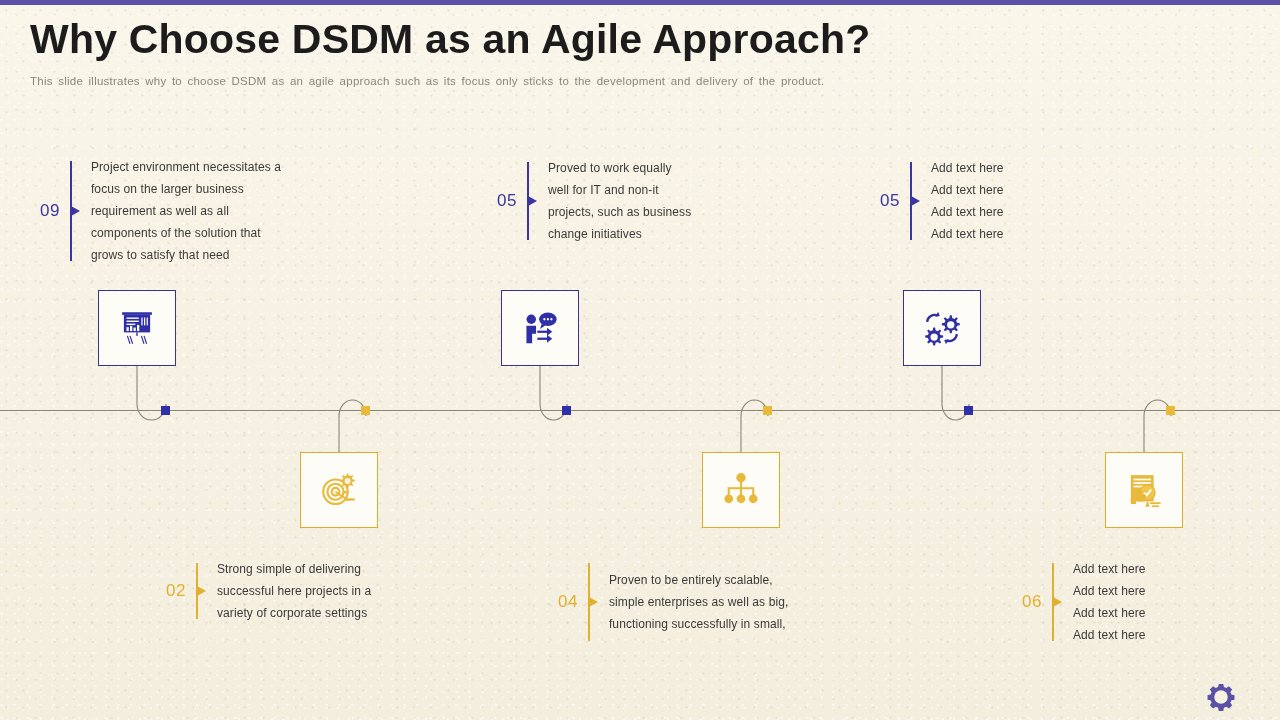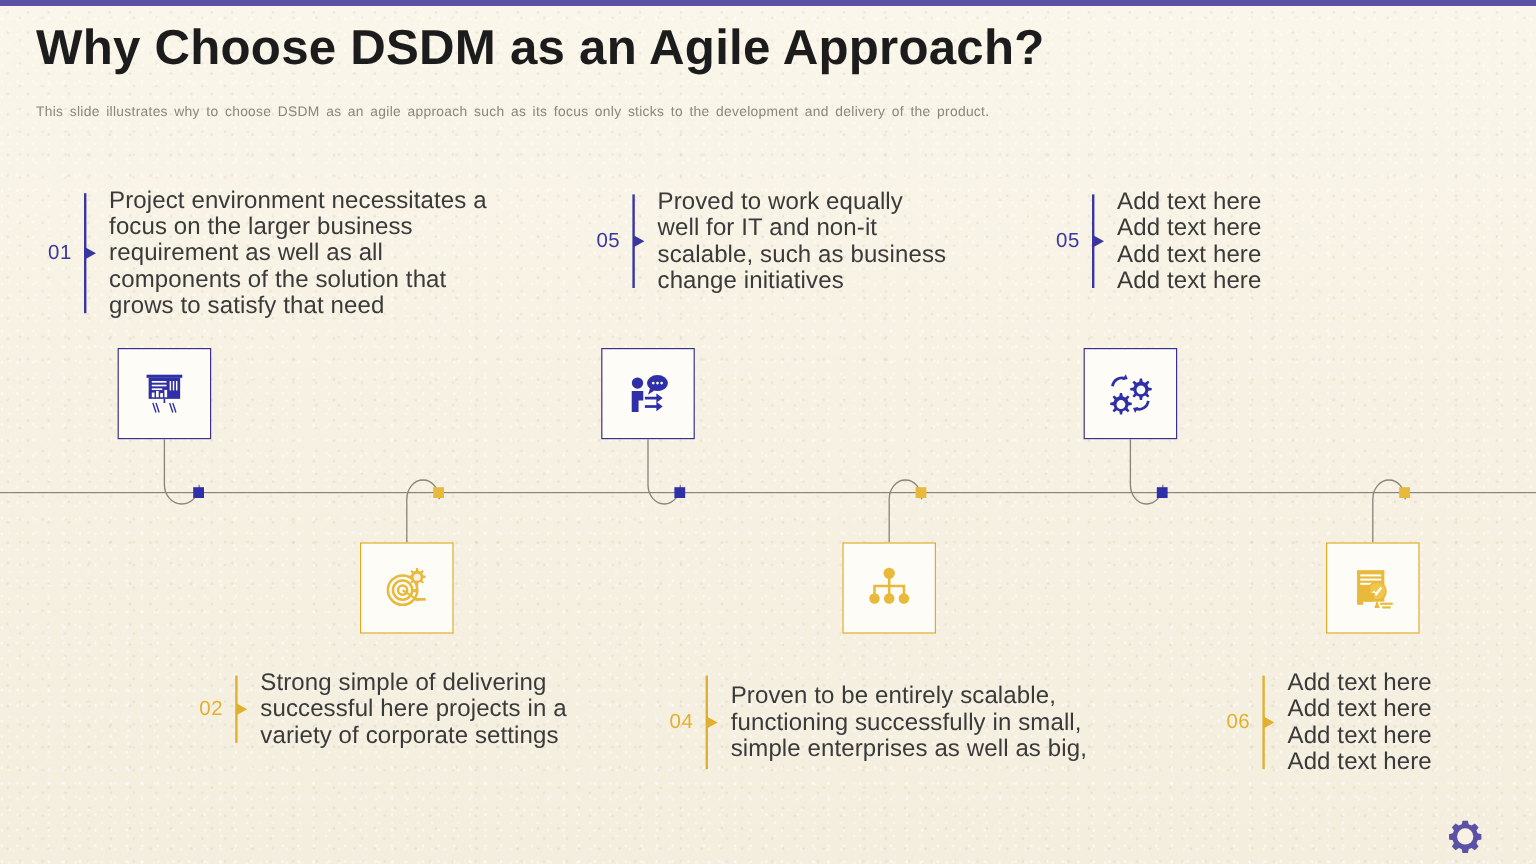--- a/index.html
+++ b/index.html
@@ -48,21 +48,20 @@
   #subtitle {
     position: absolute;
     left: 30px;
     top: 74px;
     width: 900px;
     font-size: 11.5px;
     line-height: 15px;
     color: #8d8678;
     letter-spacing: 0.25px;
     word-spacing: 2px;
-    margin-top: 13px;
   }
 
   
   #timeline {
     position: absolute;
     left: 0;
     top: 410px;
     width: 1280px;
     height: 1px;
     background: #8a8378;
@@ -136,21 +135,21 @@
     border-top: 5.5px solid transparent;
     border-bottom: 5.5px solid transparent;
     border-left: 9px solid currentColor;
   }
   .stem.blue { color: #3b35a0; }
   .stem.blue .bar { background: #3b35a0; }
   .stem.gold { color: #e0b02e; }
   .stem.gold .bar { background: #e0b02e; }
 
   .body-text {
-    font-size: 20px;
+    font-size: 12px;
     line-height: 22px;
     color: #3a3a3a;
     letter-spacing: 0.1px;
   }
   .body-text .ln { display: block; white-space: nowrap; }
 
   #logo {
     position: absolute;
     left: 1206px;
     top: 682px;
@@ -284,21 +283,21 @@
       <path d="M24.2 27.2 L27 30 L32.2 23.6" stroke="#fdfcf7" stroke-width="2.4" fill="none"></path>
       <path d="M28 35.5 L25.5 43 L30.5 43 Z" fill="#e8b93a"></path>
       <path d="M16.5 30 l2.5-5.5 a1.7 1.7 0 0 1 3.2 1.2 l-1 3.3 l5 0 l-1.6 8 l-8.1 0 z" fill="#e8b93a"></path>
       <rect x="9" y="32" width="6" height="8" fill="#e8b93a"></rect>
       <rect x="31" y="38" width="12" height="2" fill="#e8b93a"></rect>
       <rect x="33" y="41.5" width="8" height="2" fill="#e8b93a"></rect>
     </svg>
   </div>
 
   <div class="block" style="left:40px; top:155px; height:112px;">
-    <div class="num blue">01</div>
+    <div class="num blue">09</div>
     <div class="stem blue">
       <div class="bar"></div>
         <div class="tri"></div>
     </div>
     <div class="body-text">
       <span class="ln">Project environment necessitates a</span>
       <span class="ln">focus on the larger business</span>
       <span class="ln">requirement as well as all</span>
       <span class="ln">components of the solution that</span>
       <span class="ln">grows to satisfy that need</span>
@@ -307,21 +306,21 @@
 
   <div class="block" style="left:497px; top:156px; height:90px;">
     <div class="num blue">05</div>
     <div class="stem blue">
       <div class="bar"></div>
         <div class="tri"></div>
     </div>
     <div class="body-text">
       <span class="ln">Proved to work equally</span>
       <span class="ln">well for IT and non-it</span>
-      <span class="ln">scalable, such as business</span>
+      <span class="ln">projects, such as business</span>
       <span class="ln">change initiatives</span>
     </div>
   </div>
 
   <div class="block" style="left:880px; top:156px; height:90px;">
     <div class="num blue">05</div>
     <div class="stem blue">
       <div class="bar"></div>
         <div class="tri"></div>
     </div>
@@ -347,22 +346,22 @@
   </div>
 
   <div class="block" style="left:558px; top:557px; height:90px;">
     <div class="num gold">04</div>
     <div class="stem gold">
       <div class="bar"></div>
         <div class="tri"></div>
     </div>
     <div class="body-text">
       <span class="ln">Proven to be entirely scalable,</span>
+      <span class="ln">simple enterprises as well as big,</span>
       <span class="ln">functioning successfully in small,</span>
-      <span class="ln">simple enterprises as well as big,</span>
     </div>
   </div>
 
   <div class="block" style="left:1022px; top:557px; height:90px;">
     <div class="num gold">06</div>
     <div class="stem gold">
       <div class="bar"></div>
         <div class="tri"></div>
     </div>
     <div class="body-text">

